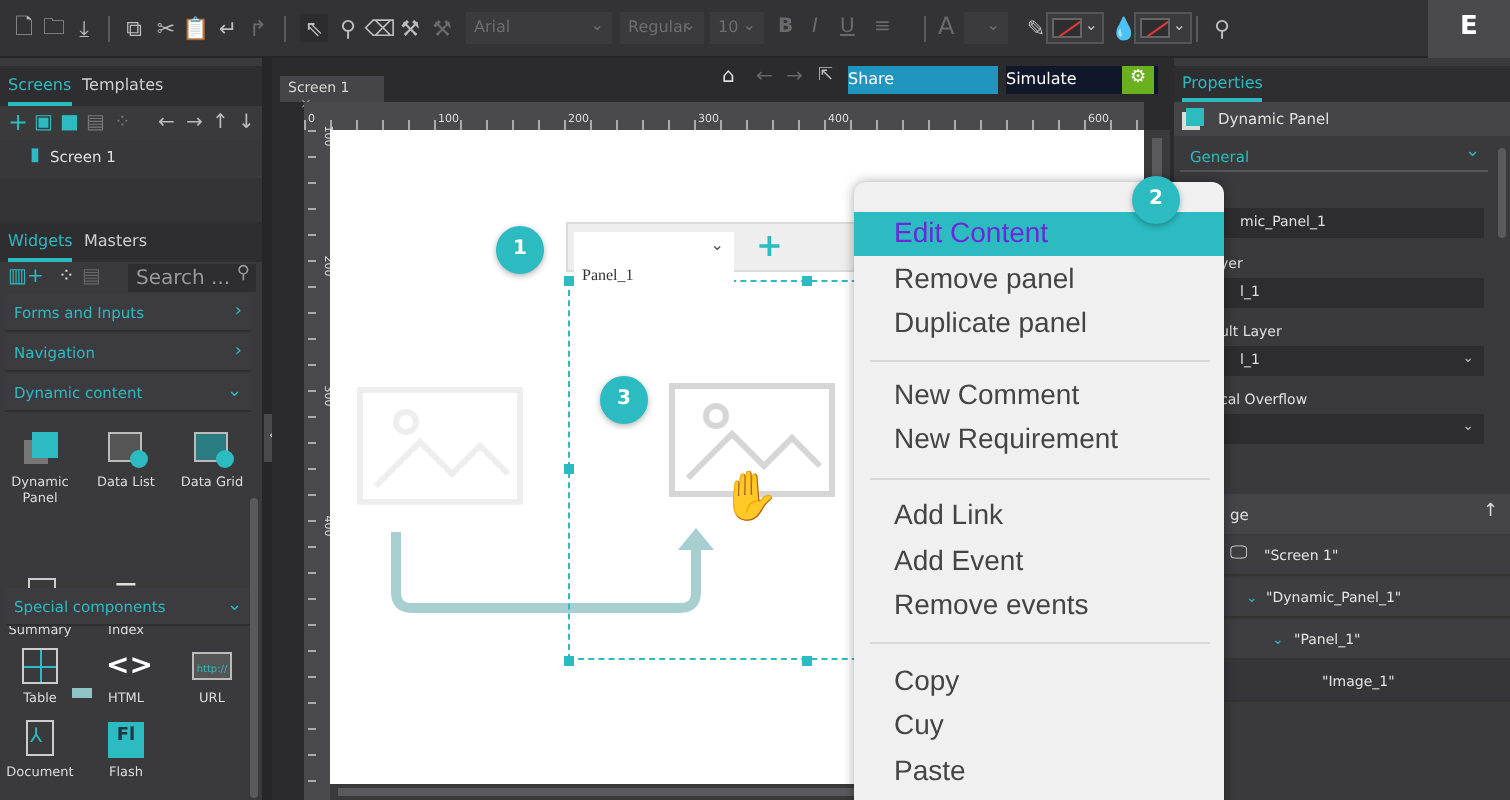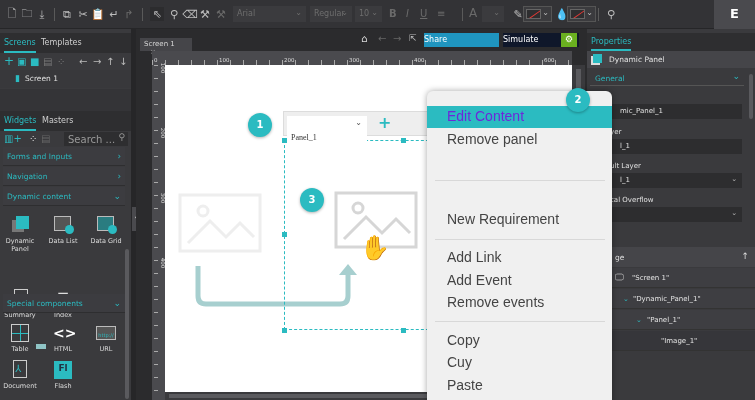--- a/index.html
+++ b/index.html
@@ -338,21 +338,23 @@
 </div>
 <div class="tree-row" style="top:331px;background:#36363a">
   <span style="position:absolute;left:73px">"Image_1"</span>
 </div>
 <div class="abs" style="left:588px;top:352px;width:167px;height:48px;background:#3a3a3d"></div>
 
 <div id="ctx-menu" class="abs">
   <div style="position:absolute;left:0;top:15px;width:185px;height:22px;background:#2bbbc1"></div>
   <span class="mi" style="top:17px;color:#6d28d9">Edit Content</span>
   <span class="mi" style="top:40px">Remove panel</span>
+  <span class="mi" style="top:62px">Duplicate panel</span>
   <div class="mi-sep" style="top:89px"></div>
+  <span class="mi" style="top:98px">New Comment</span>
   <span class="mi" style="top:120px">New Requirement</span>
   <div class="mi-sep" style="top:148px"></div>
   <span class="mi" style="top:158px">Add Link</span>
   <span class="mi" style="top:181px">Add Event</span>
   <span class="mi" style="top:203px">Remove events</span>
   <div class="mi-sep" style="top:230px"></div>
   <span class="mi" style="top:241px">Copy</span>
   <span class="mi" style="top:263px">Cuy</span>
   <span class="mi" style="top:286px">Paste</span>
 </div>

